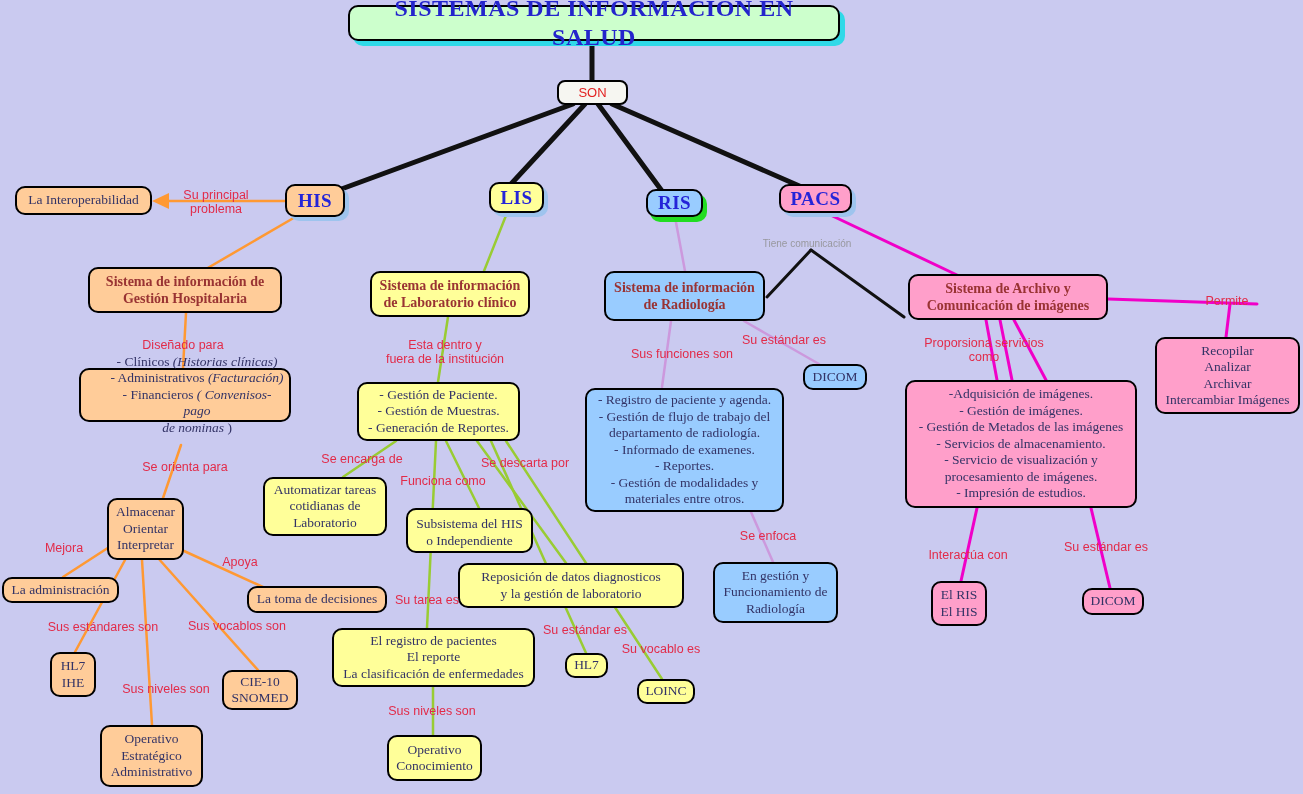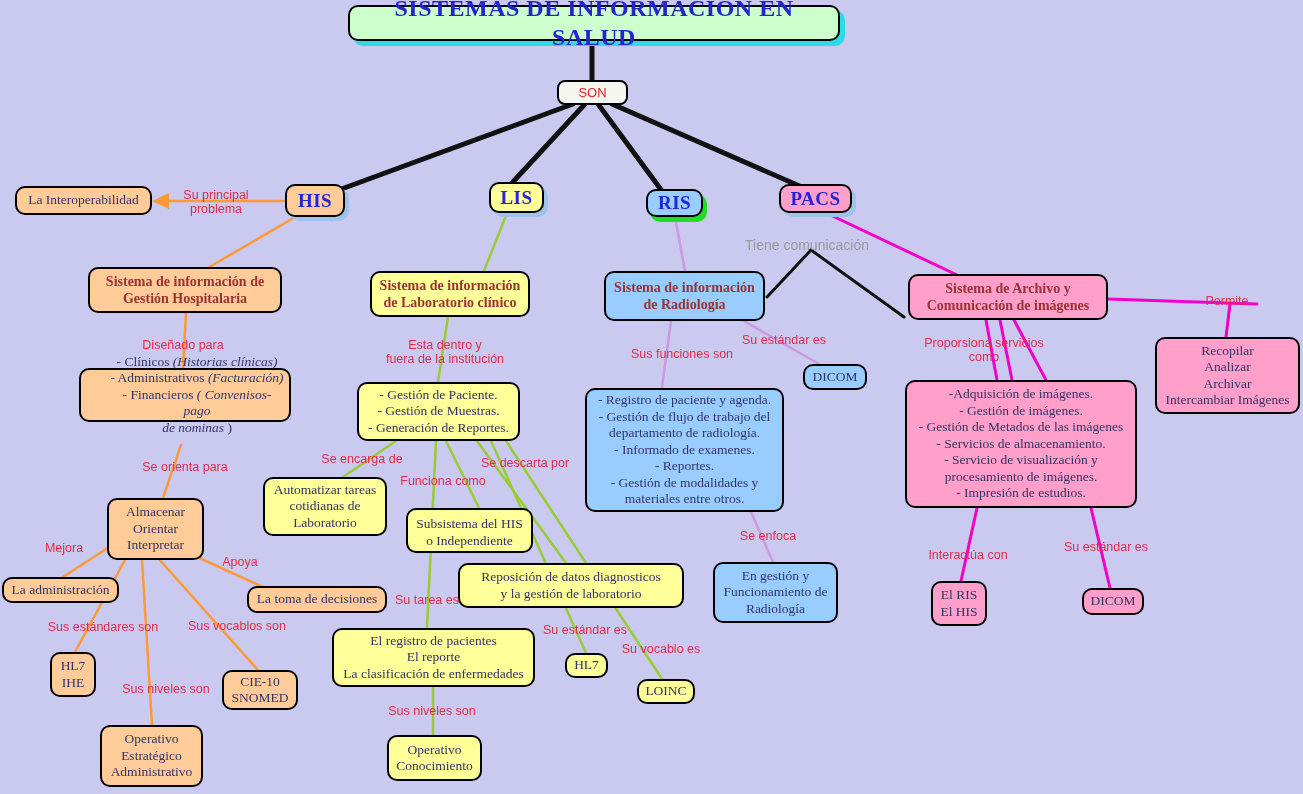--- a/index.html
+++ b/index.html
@@ -33,21 +33,21 @@
   .node{font-weight:bold;color:#2424d8;font-size:19px;letter-spacing:.5px;}
   .title{font-weight:bold;color:#2424cc;font-size:24px;letter-spacing:.5px;}
   .son{color:#e32222;font-family:"Liberation Sans",sans-serif;font-size:13px;}
   .author{font-weight:bold;font-style:italic;color:#111;font-size:13.5px;}
   .lbl{
     position:absolute;z-index:3;
     color:#e22b49;font-family:"Liberation Sans",sans-serif;
     font-size:12.5px;line-height:1.12;text-align:center;
     transform:translateX(-50%);white-space:nowrap;
   }
-  .lbl.gray{color:#98989e;font-size:14px;}
+  .lbl.gray{color:#98989e;font-size:10px;}
   .it{font-style:italic;}
 </style>
 </head>
 <body>
 
 <div id="canvas">
 
   <svg id="edges" width="1303" height="794">
 
     <g stroke="#111" stroke-width="5" stroke-linecap="round">
@@ -125,21 +125,21 @@
       <div>Gestión Hospitalaria</div>
     </div>
   <div class="lbl" style="left:183px;top:338px;">Diseñado para</div>
   <div class="box orange" style="left:79px;top:368px;width:212px;height:54px;padding-left:28px;">
       <div><span>- Clínicos </span><span class="it">(Historias clínicas)</span></div>
       <div><span>- Administrativos </span><span class="it">(Facturación)</span></div>
       <div><span>- Financieros </span><span class="it">( Convenisos- pago</span></div>
       <div><span class="it">de nominas </span><span>)</span></div>
     </div>
   <div class="lbl" style="left:185px;top:460px;">Se orienta para</div>
-  <div class="box orange" style="left:107px;top:498px;width:97px;height:62px;">
+  <div class="box orange" style="left:107px;top:498px;width:77px;height:62px;">
       <div>Almacenar</div>
       <div>Orientar</div>
       <div>Interpretar</div>
     </div>
   <div class="lbl" style="left:64px;top:541px;">Mejora</div>
   <div class="box orange" style="left:2px;top:577px;width:117px;height:26px;">La administración</div>
   <div class="lbl" style="left:103px;top:620px;">Sus estándares son</div>
   <div class="box orange" style="left:50px;top:652px;width:46px;height:45px;">
       <div>HL7</div>
       <div>IHE</div>

